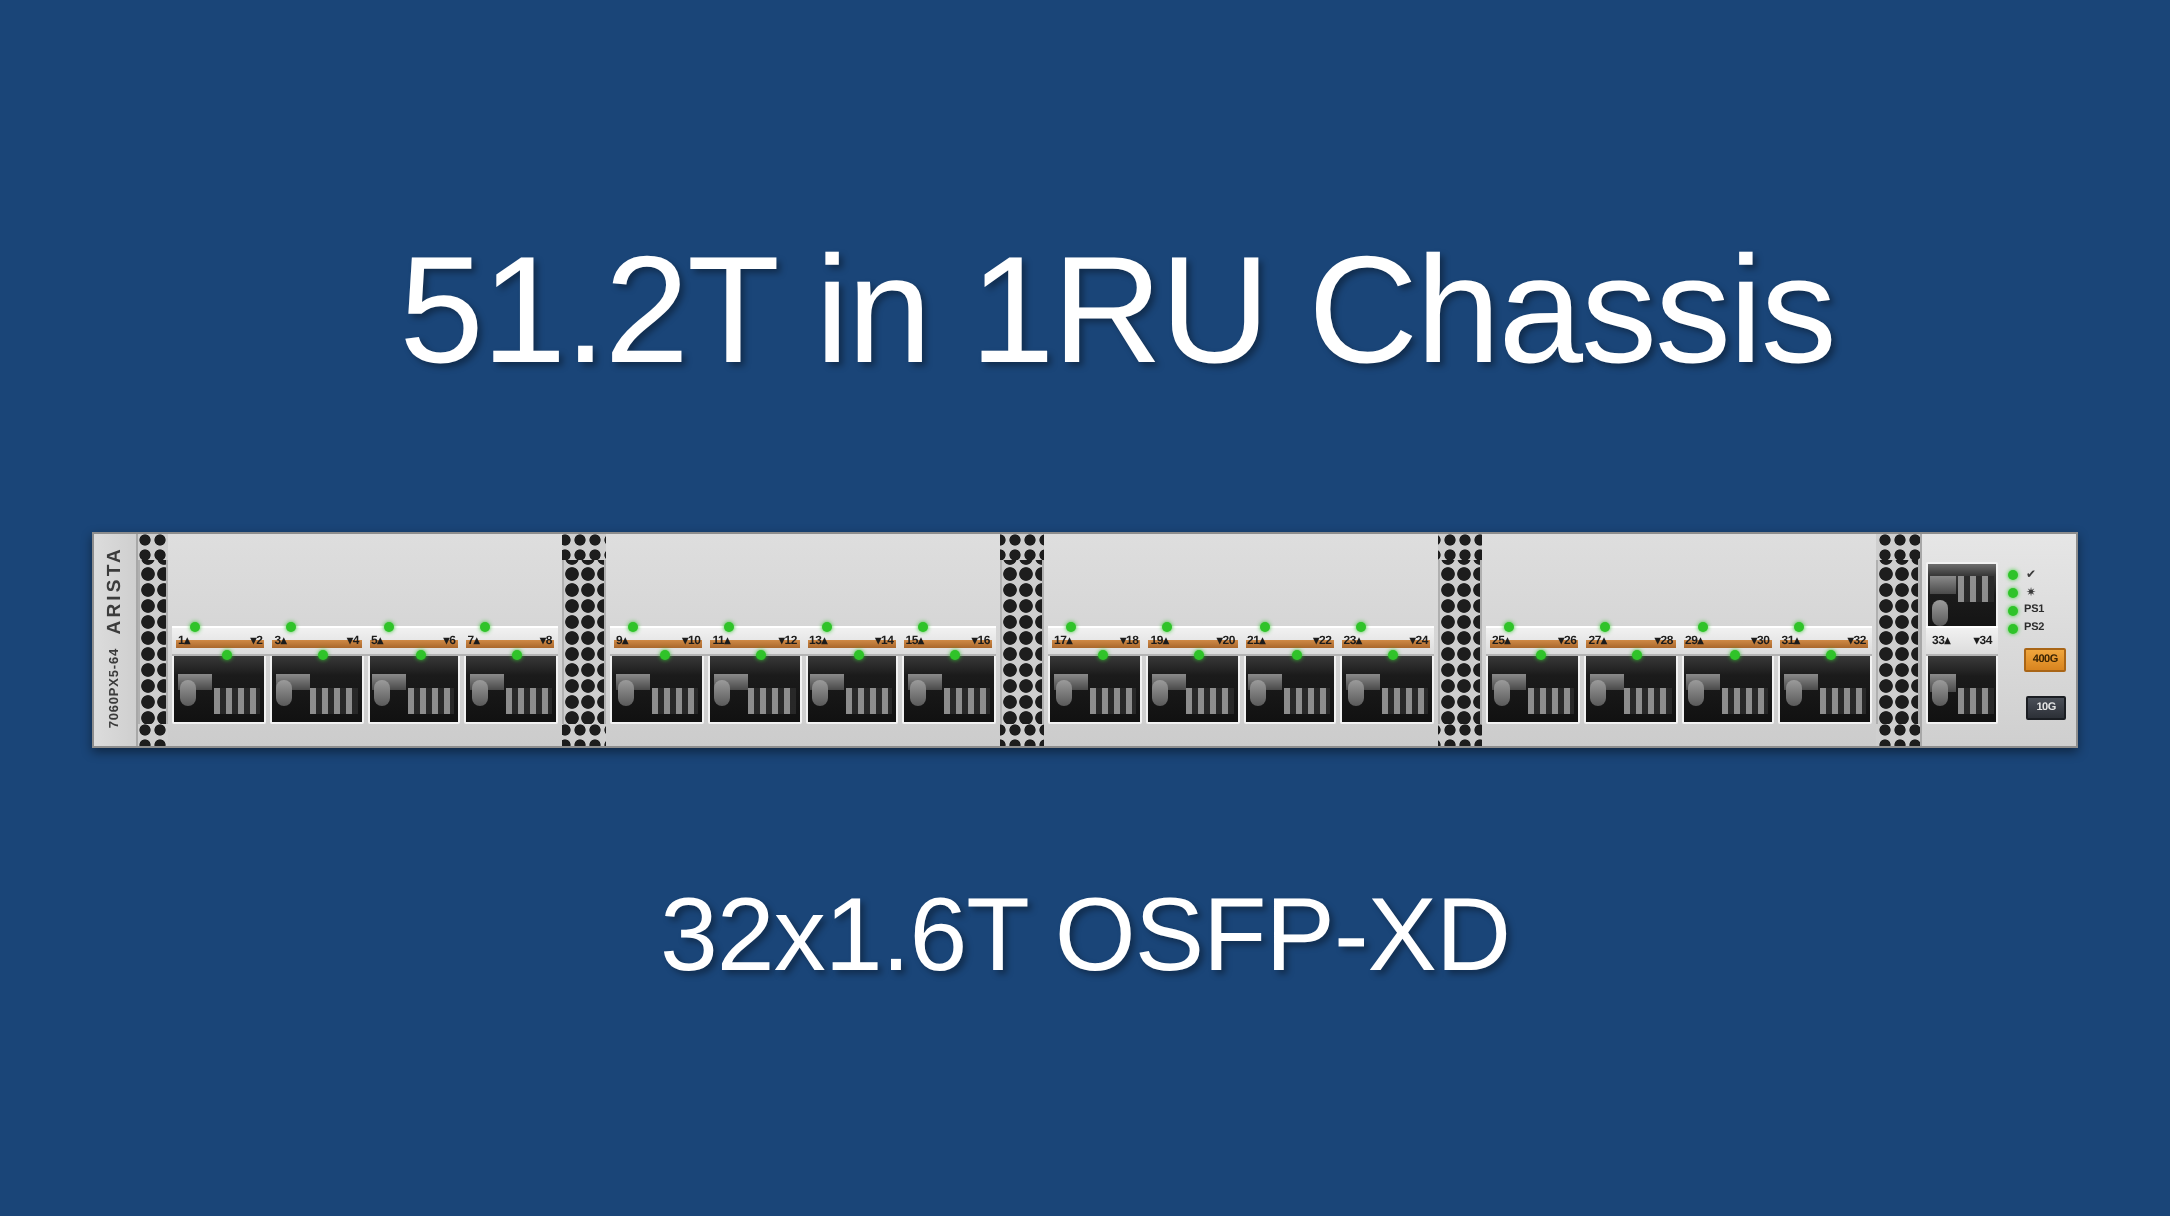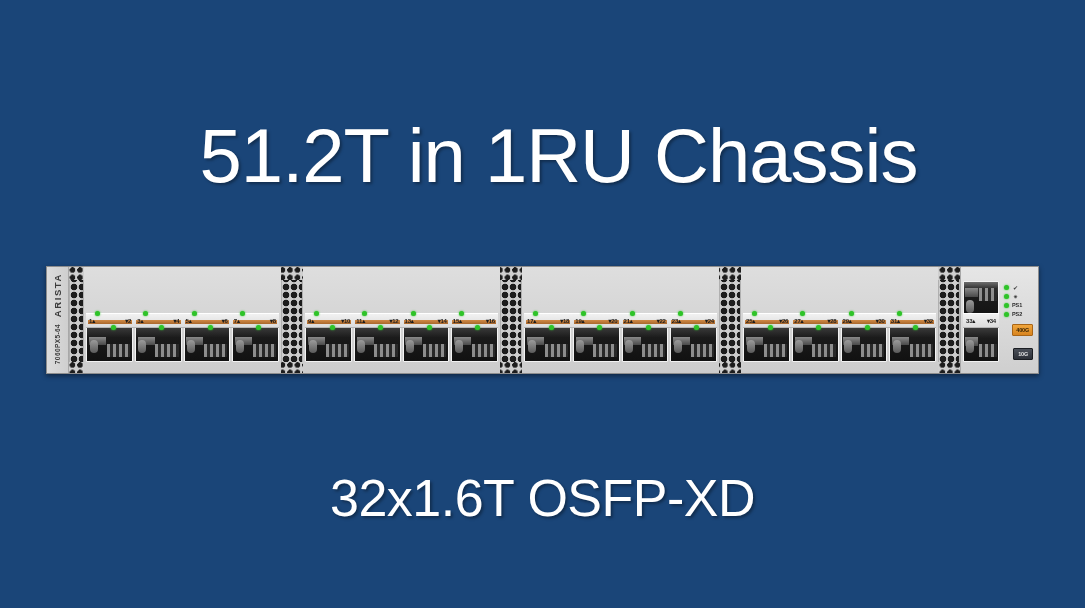--- a/index.html
+++ b/index.html
@@ -17,21 +17,20 @@
     font-size:76px; font-weight:400; letter-spacing:-1px;
     text-shadow:2px 2px 3px rgba(0,0,0,.35);
     white-space:nowrap;
   }
   .slide-subtitle{
     position:absolute; left:0; top:438px; width:1085px;
     text-align:center; color:#ffffff;
     font-size:52px; font-weight:400; letter-spacing:-0.5px;
     text-shadow:2px 2px 3px rgba(0,0,0,.35);
     white-space:nowrap;
-    margin-top:30px;
   }
 
   
   .chassis{
     position:absolute; left:46px; top:266px;
     width:993px; height:108px;
     background:linear-gradient(180deg,#e9e9e9 0%,#d8d8d8 45%,#c9c9c9 100%);
     border:1px solid #8d8d8d;
     box-shadow:0 2px 5px rgba(0,0,0,.45);
     display:flex;

